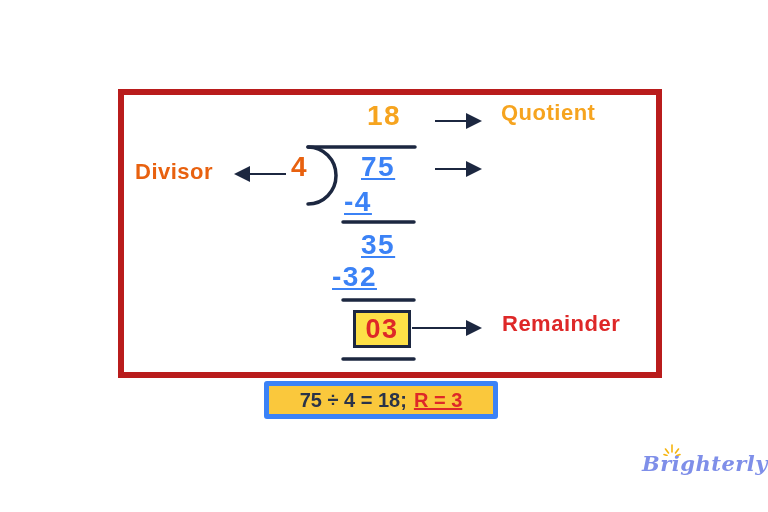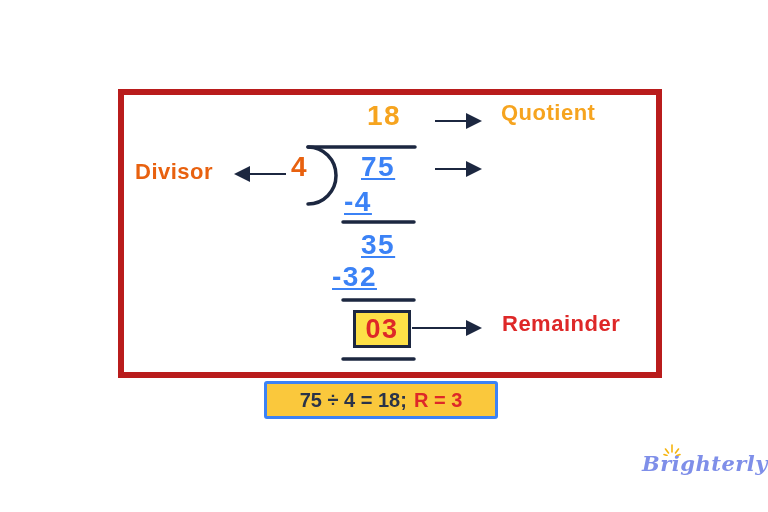--- a/index.html
+++ b/index.html
@@ -32,26 +32,26 @@
   .lbl-orange{color:#E8610F;}
   .lbl-red{color:#DE2828;}
   .result-box{
     position:absolute;left:229px;top:215px;width:58px;height:38px;
     background:#fde047;border:3px solid #1C2740;box-sizing:border-box;
     display:flex;align-items:center;justify-content:center;
   }
   .result-box span{font-size:27px;font-weight:bold;color:#DE2828;letter-spacing:1.5px;line-height:1;}
   .equation-box{
     position:absolute;left:264px;top:381px;width:234px;height:38px;
-    background:#FAC83C;border:3px solid #3b82f6;border-radius:3px;box-sizing:border-box;
+    background:#FAC83C;border:5px solid #3b82f6;border-radius:3px;box-sizing:border-box;
     display:flex;align-items:center;justify-content:center;
     font-size:20px;font-weight:bold;line-height:1;white-space:nowrap;
   }
   .eq-main{color:#2A3349;}
-  .eq-rem{color:#DE2828;margin-left:7px;}
+  .eq-rem{color:#DE2828;margin-left:7px;text-decoration:underline;}
   .logo{
     position:absolute;left:642px;top:449px;width:110px;height:36px;
   }
   .logo-text{
     font-family:"DejaVu Serif", serif;font-style:italic;font-weight:bold;
     font-size:21px;color:#7F8FE9;line-height:1.4;letter-spacing:0.5px;text-align:center;
   }
   .logo-sun{position:absolute;left:21px;top:-6px;width:18px;height:13px;}
 </style>
 </head>

